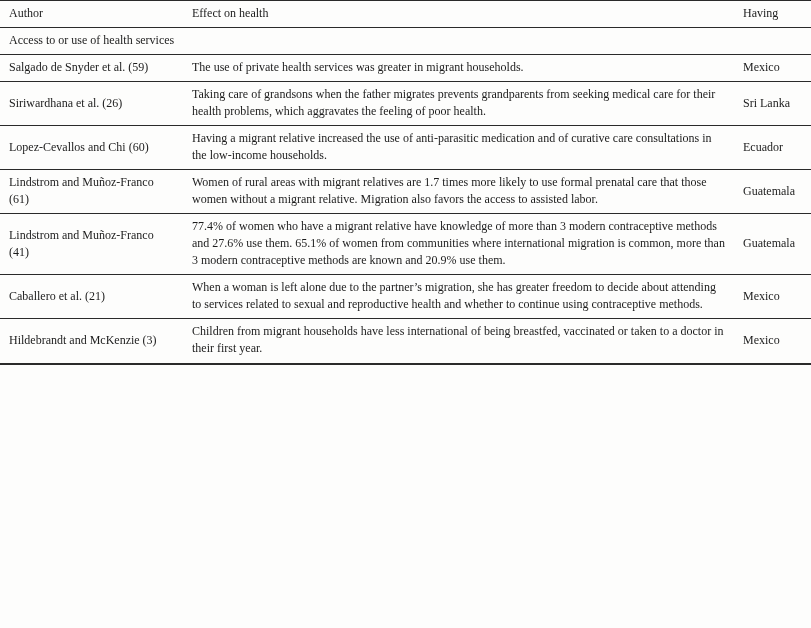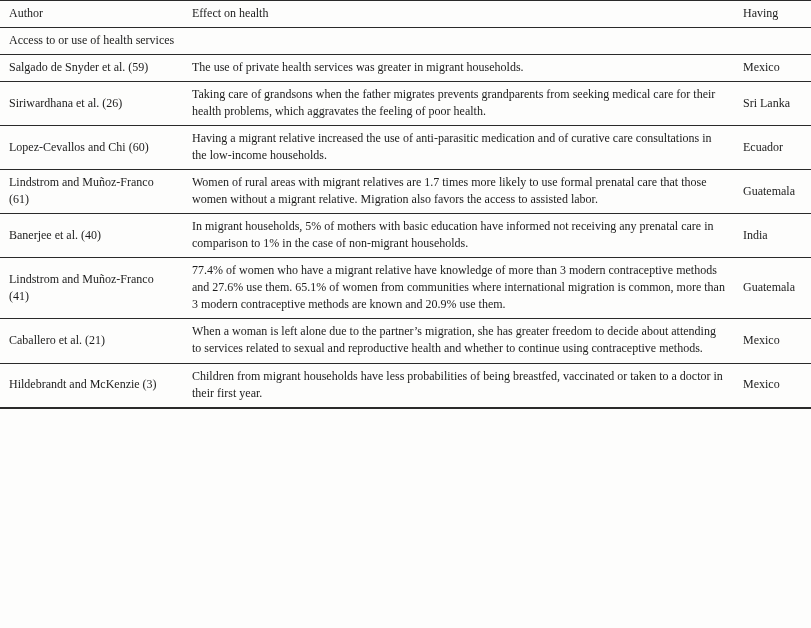--- a/index.html
+++ b/index.html
@@ -80,33 +80,28 @@
       <td class="cell-author">Lopez-Cevallos and Chi (60)</td>
       <td class="cell-effect">Having a migrant relative increased the use of anti-parasitic medication and of curative care consultations in the low-income households.</td>
       <td class="cell-country">Ecuador</td>
     </tr>
     <tr class="table-row">
       <td class="cell-author">Lindstrom and Muñoz-Franco (61)</td>
       <td class="cell-effect">Women of rural areas with migrant relatives are 1.7 times more likely to use formal prenatal care that those women without a migrant relative. Migration also favors the access to assisted labor.</td>
       <td class="cell-country">Guatemala</td>
     </tr>
     <tr class="table-row">
-      <td class="cell-author">Banerjee et al. (40)</td>
-      <td class="cell-effect">In migrant households, 5% of mothers with basic education have informed not receiving any prenatal care in comparison to 1% in the case of non-migrant households.</td>
-      <td class="cell-country">India</td>
-    </tr>
-    <tr class="table-row">
       <td class="cell-author">Lindstrom and Muñoz-Franco (41)</td>
       <td class="cell-effect">77.4% of women who have a migrant relative have knowledge of more than 3 modern contraceptive methods and 27.6% use them. 65.1% of women from communities where international migration is common, more than 3 modern contraceptive methods are known and 20.9% use them.</td>
       <td class="cell-country">Guatemala</td>
     </tr>
     <tr class="table-row">
       <td class="cell-author">Caballero et al. (21)</td>
       <td class="cell-effect">When a woman is left alone due to the partner’s migration, she has greater freedom to decide about attending to services related to sexual and reproductive health and whether to continue using contraceptive methods.</td>
       <td class="cell-country">Mexico</td>
     </tr>
     <tr class="table-row">
       <td class="cell-author">Hildebrandt and McKenzie (3)</td>
-      <td class="cell-effect">Children from migrant households have less probabilities of being breastfed, vaccinated or taken to a doctor in their first year.</td>
+      <td class="cell-effect">Children from migrant households have less international of being breastfed, vaccinated or taken to a doctor in their first year.</td>
       <td class="cell-country">Mexico</td>
     </tr>
   </tbody>
 </table>
 
 </body></html>

